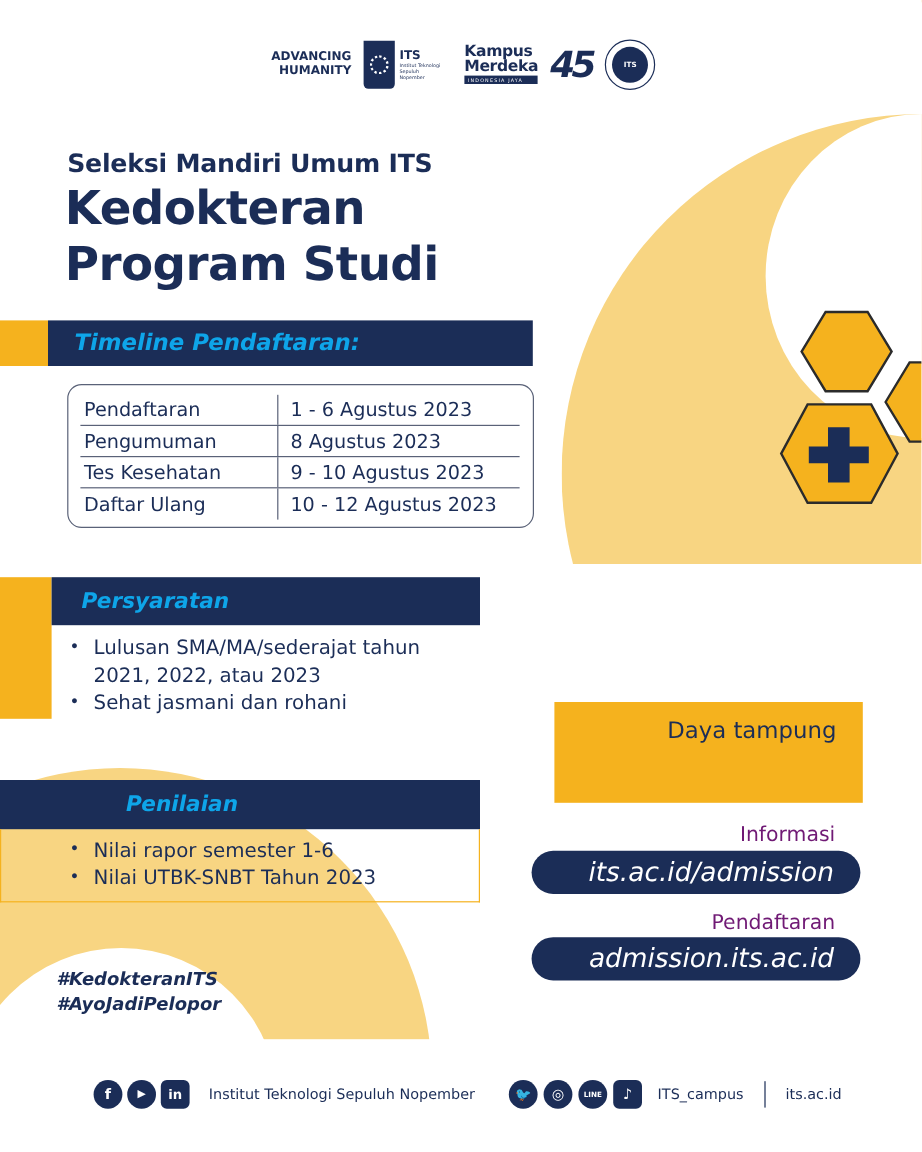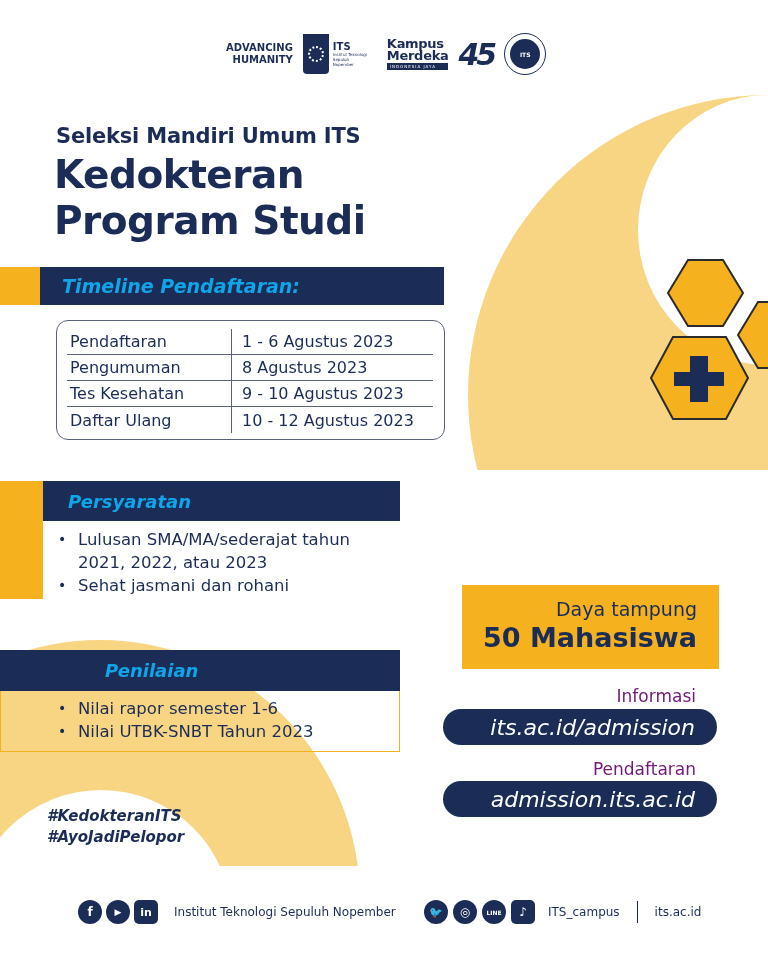--- a/index.html
+++ b/index.html
@@ -194,21 +194,20 @@
   </div>
 </div>
 
 <div class="abs hashtags">
   <div>#KedokteranITS</div>
   <div>#AyoJadiPelopor</div>
 </div>
 
 <div class="abs capacity">
   <div class="cap-label">Daya tampung</div>
-  <div class="cap-value">50 Mahasiswa</div>
 </div>
 
 <div class="abs info-label" style="top:686px;">Informasi</div>
 <div class="abs pill" style="top:709px;">its.ac.id/admission</div>
 <div class="abs info-label" style="top:759px;">Pendaftaran</div>
 <div class="abs pill" style="top:781px;">admission.its.ac.id</div>
 
 <div class="abs footer-left">
   <div class="soc circle">f</div>
   <div class="soc circle" style="font-size:9px;">▶</div>

